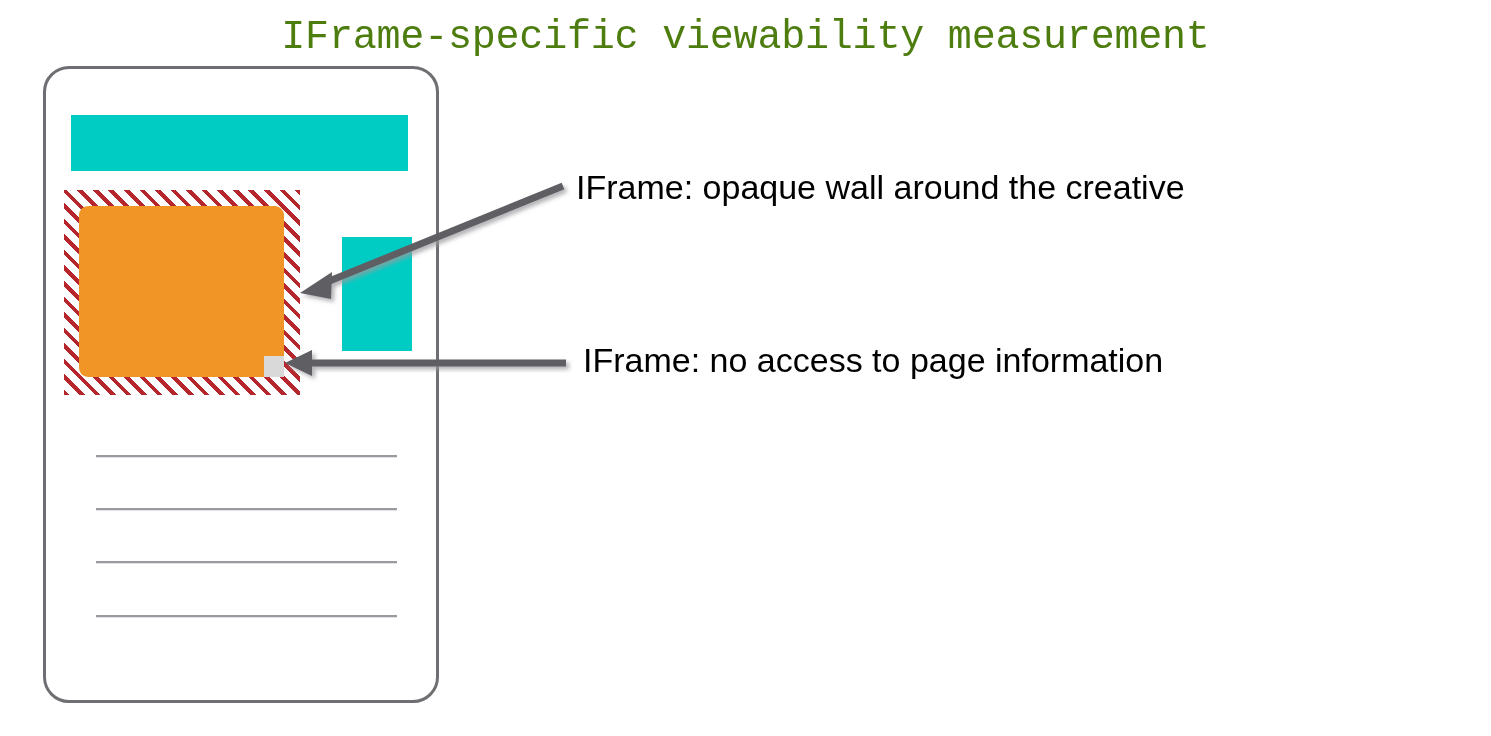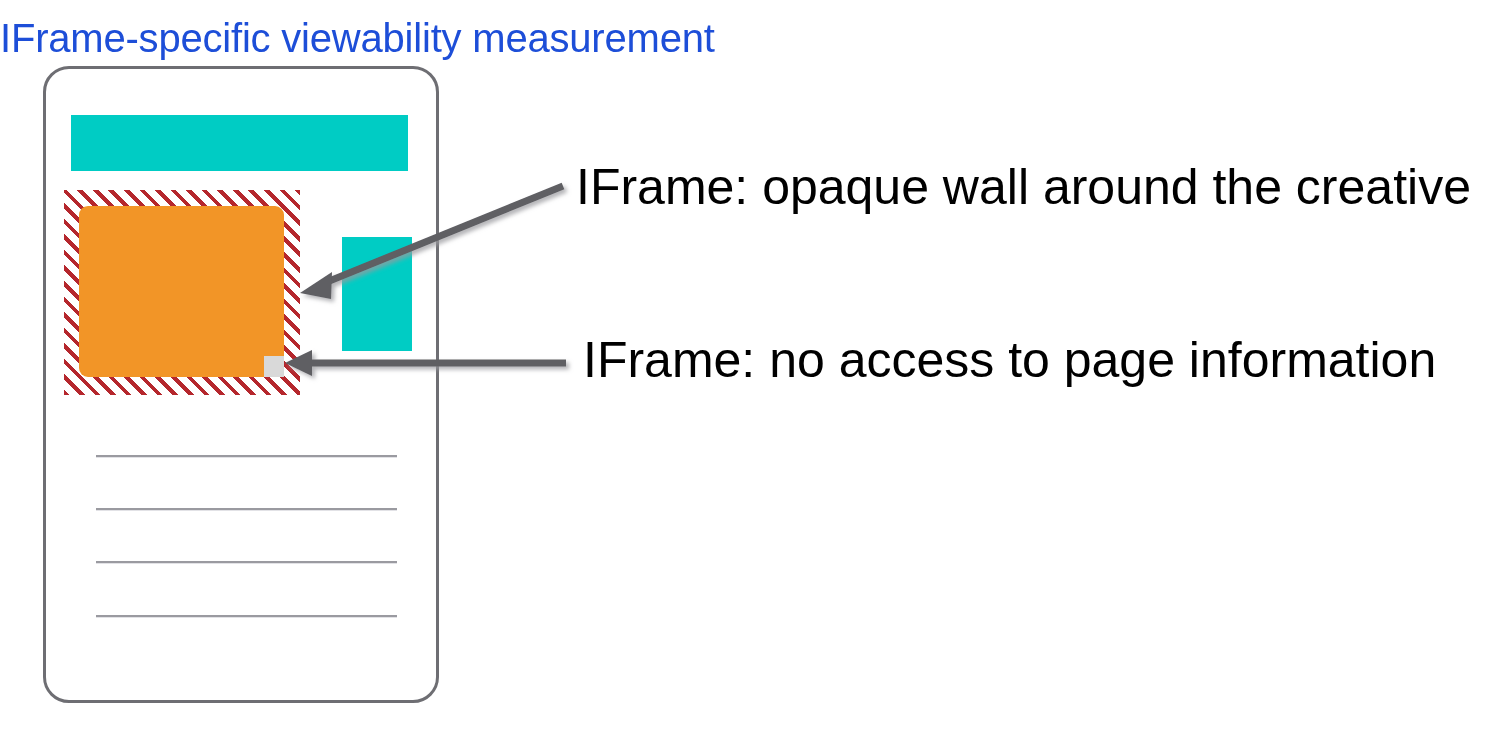--- a/index.html
+++ b/index.html
@@ -20,26 +20,27 @@
     background: #ffffff;
     overflow: hidden;
   }
 
   
   #slide-title {
     position: absolute;
     left: 0;
     top: 14px;
     width: 1491px;
+    text-align: center;
     font-size: 40px;
     line-height: 48px;
     letter-spacing: -0.2px;
-    color: #1d4ed8;
+    color: #4d7c0f;
     white-space: nowrap;
-    font-family: Liberation Sans, sans-serif;
+    font-family: Liberation Mono, monospace;
   }
 
   
   #phone-frame {
     position: absolute;
     left: 43px;
     top: 66px;
     width: 396px;
     height: 637px;
     border: 3px solid #6E6E73;
@@ -131,21 +132,21 @@
     left: 0;
     top: 0;
     width: 1491px;
     height: 736px;
     pointer-events: none;
   }
 
   
   .callout-label {
     position: absolute;
-    font-size: 50px;
+    font-size: 34px;
     line-height: 46px;
     color: #000000;
     white-space: nowrap;
     font-family: "Liberation Sans", sans-serif;
   }
   #label-iframe { left: 576px; top: 164px; }
   #label-script { left: 583px; top: 337px; }
 </style>
 </head>
 <body>

